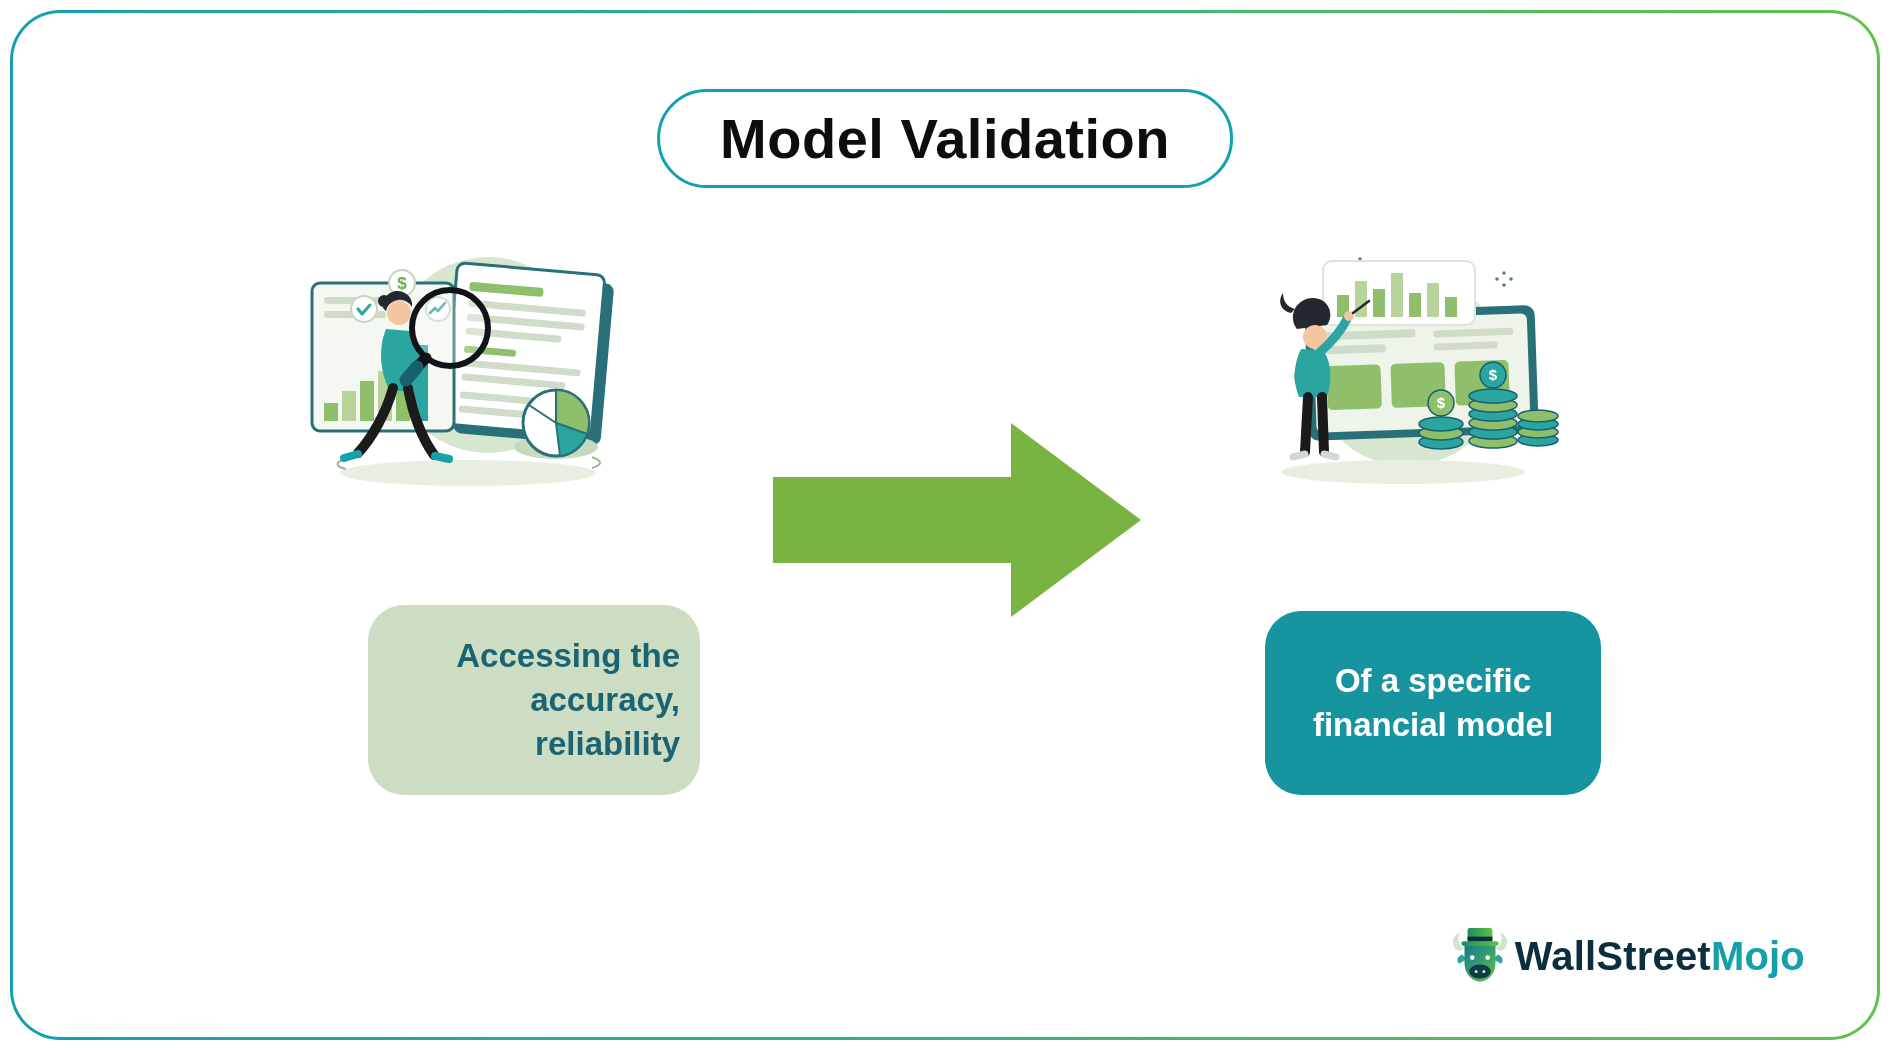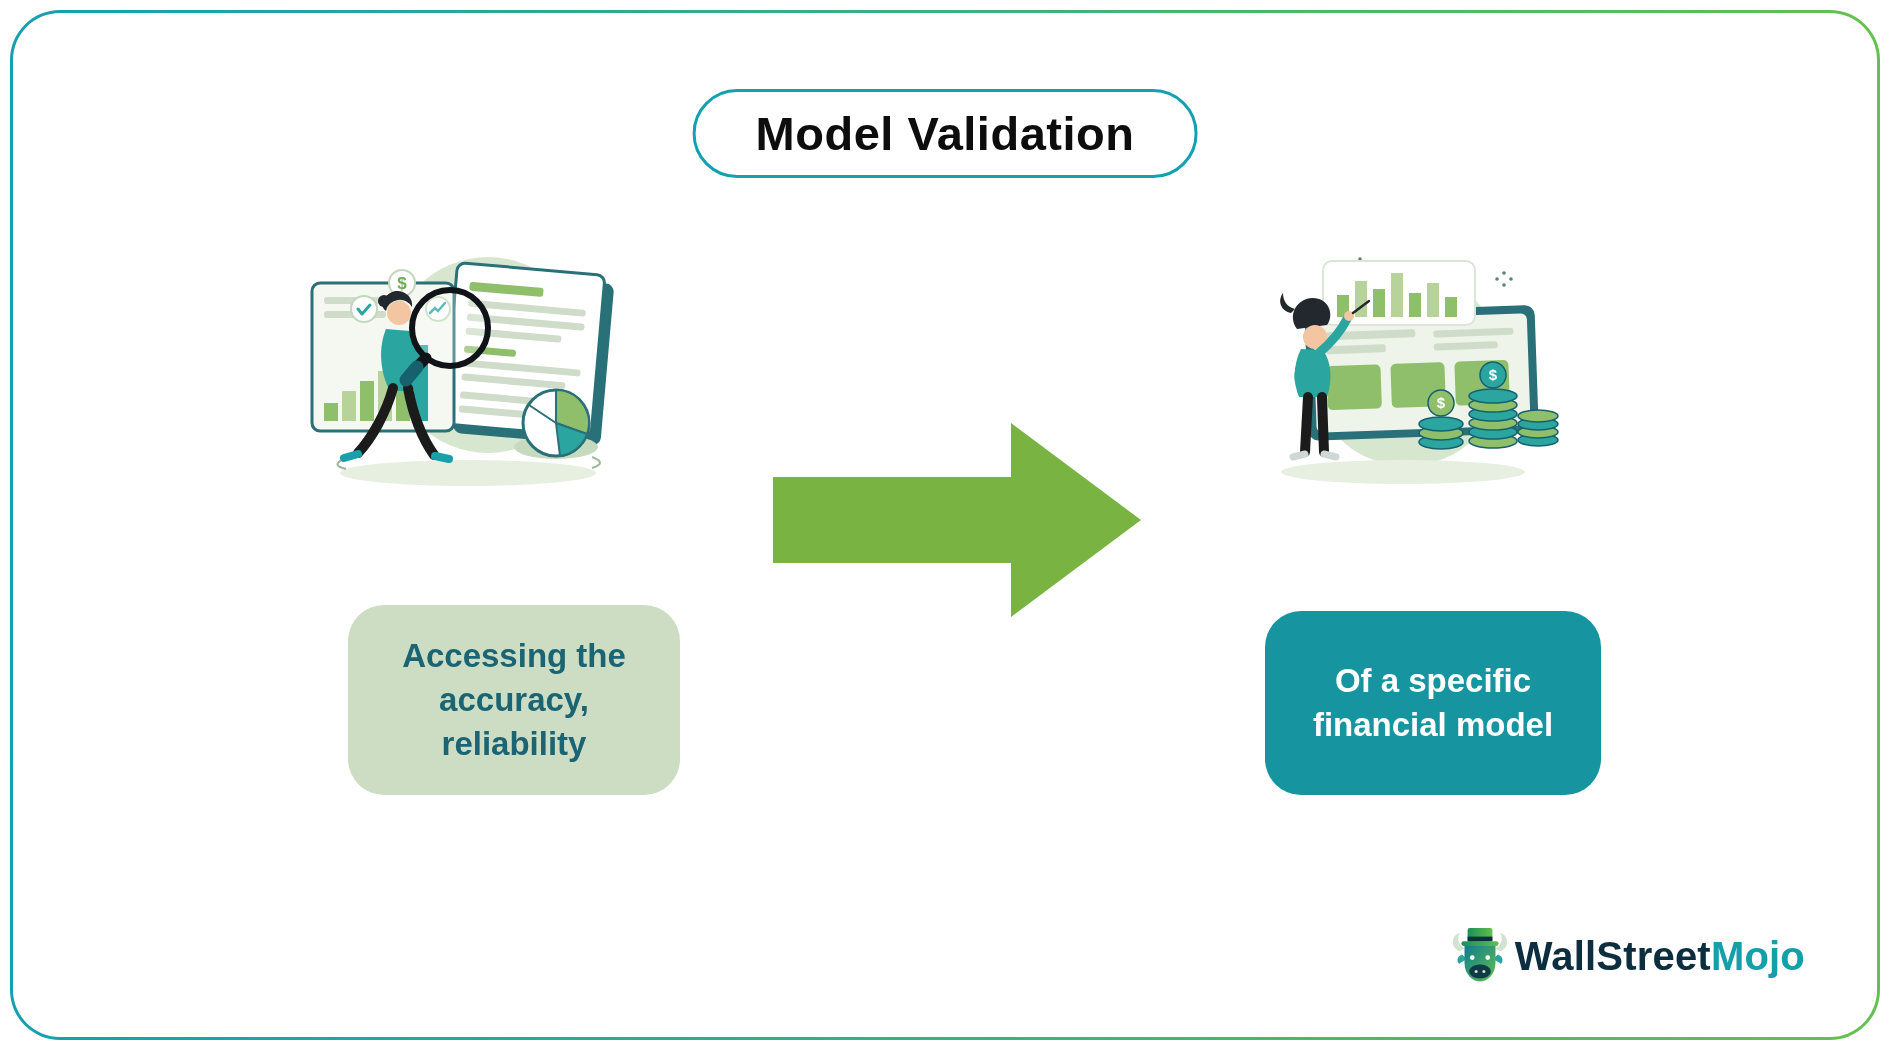--- a/index.html
+++ b/index.html
@@ -14,34 +14,34 @@
   }
   .frame-inner{
     position:relative;width:100%;height:100%;background:#ffffff;border-radius:47px;
   }
   .title-pill{
     position:absolute;left:50%;top:76px;transform:translateX(-50%);
     border:3px solid var(--title-outline,#14a0b0);border-radius:70px;
     padding:14px 60px;background:#fff;white-space:nowrap;
   }
   .title-pill h1{
-    margin:0;font-size:47px;font-weight:bold;color:#0d0d0d;letter-spacing:.5px;
+    margin:0;font-size:56px;font-weight:bold;color:#0d0d0d;letter-spacing:.5px;
   }
   .illus{position:absolute;}
   .illus-left{left:285px;top:240px;}
   .illus-right{left:1222px;top:238px;}
   .arrow-wrap{position:absolute;left:760px;top:402px;}
   .label-box{
     position:absolute;border-radius:36px;display:flex;align-items:center;justify-content:center;
     text-align:center;font-weight:bold;font-size:33px;line-height:1.34;
   }
   .label-box span{display:block;width:292px;}
   .label-left{
-    left:335px;top:592px;width:332px;height:190px;
-    background:var(--left-box-bg,#cdddc3);color:var(--left-box-text,#1b6474);
+    left:355px;top:592px;width:332px;height:190px;
+    background:var(--left-box-bg,#cdddc3);color:var(--left-box-text,#1b6474);text-align:right;
   }
   .label-right{
     left:1216px;top:598px;width:336px;height:184px;
     background:var(--right-box-bg,#1695a1);color:var(--right-box-text,#ffffff);margin-left:36px;
   }
   .logo{
     position:absolute;right:72px;bottom:48px;display:flex;align-items:center;gap:4px;
   }
   .brand{font-size:40px;font-weight:bold;letter-spacing:.2px;}
   .brand-dark{color:var(--brand-dark,#0c2e3e);}

